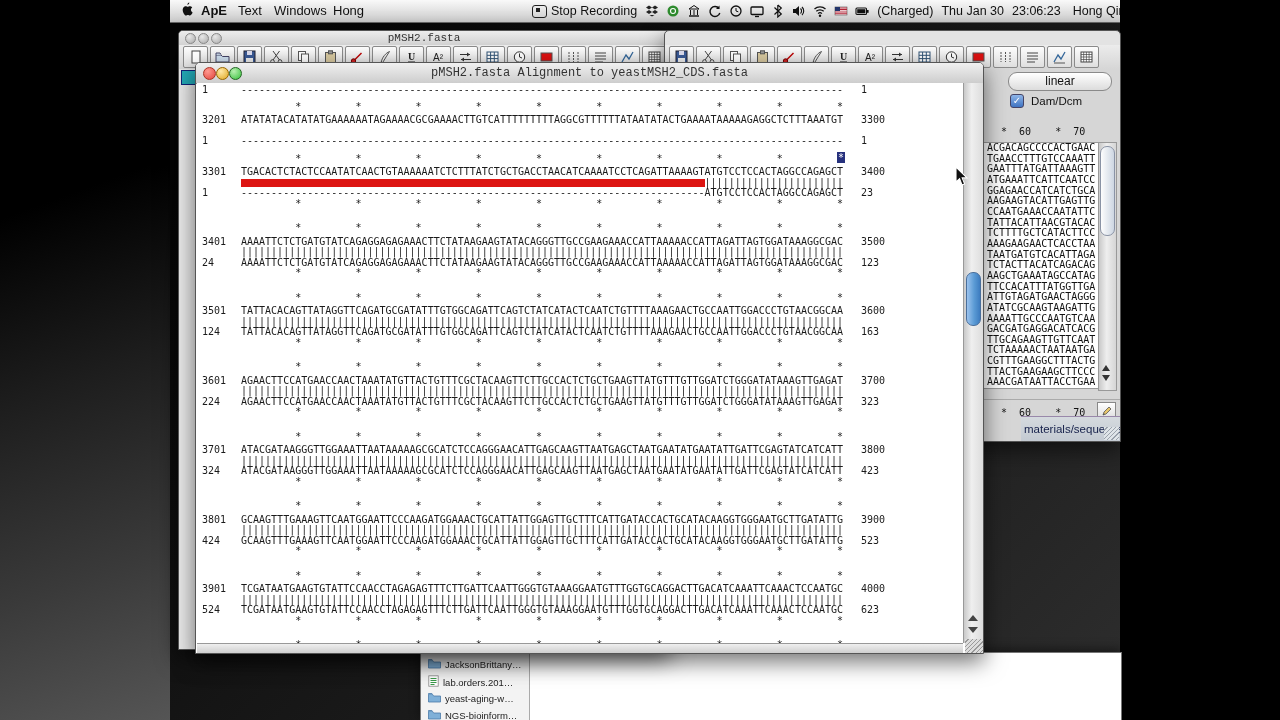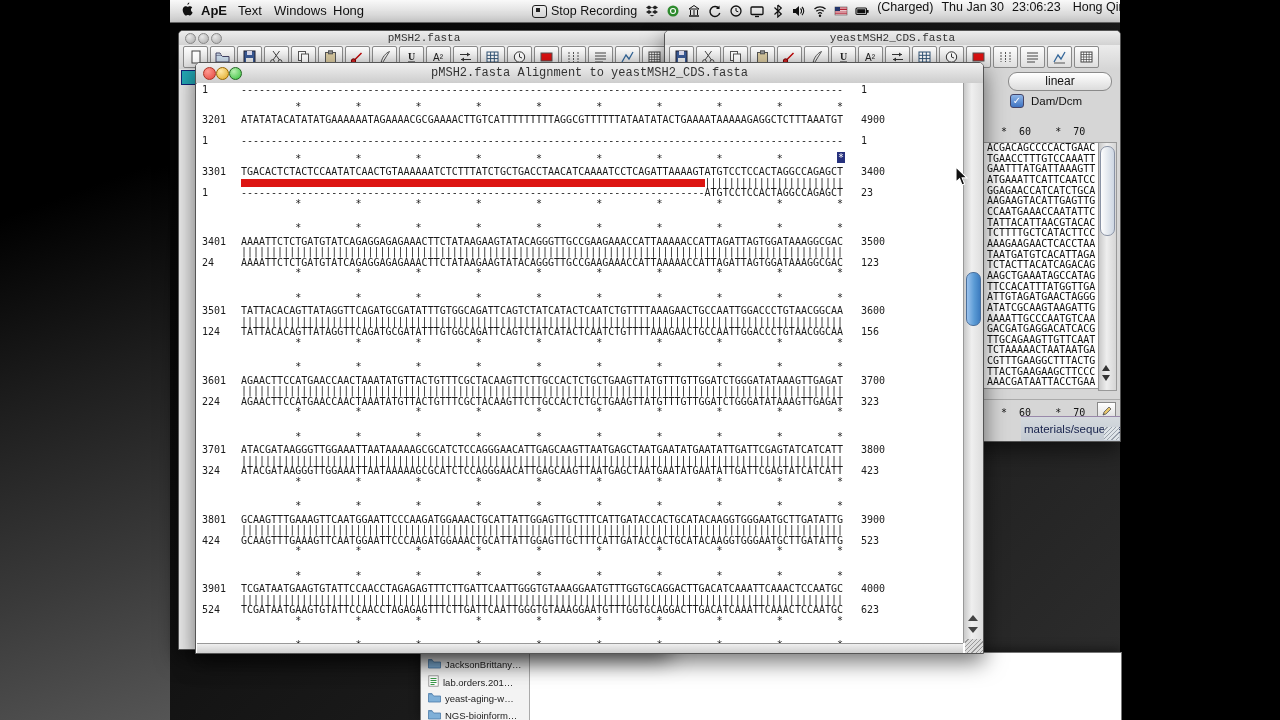--- a/index.html
+++ b/index.html
@@ -10,21 +10,21 @@
   #rightvoid{position:absolute;left:1120px;top:0;width:160px;height:720px;background:#000;}
   #screen{position:absolute;left:170px;top:0;width:950px;height:720px;
       background:linear-gradient(135deg,#050505 10%,#151515 45%,#242424 80%,#2e2e2e 100%);}
 
   
   #menubar{position:absolute;left:0;top:0;width:950px;height:22px;
       background:linear-gradient(#f9f9f9,#d9d9d9 70%,#c9c9c9);border-bottom:1px solid #666;
       font-size:13px;color:#111;padding-left:48px;}
   .mitem{position:absolute;top:3px;cursor:default;}
   #menubar .appname{font-weight:bold;}
-  #mright{position:absolute;left:362px;top:0;height:22px;display:flex;gap:8px;}
+  #mright{position:absolute;left:362px;top:0;height:22px;display:flex;align-items:center;gap:8px;}
   .micon{display:flex;align-items:center;}
   #stopgrp{display:flex;align-items:center;gap:4px;font-size:12px;}
   #stopicon{width:13px;height:11px;border:1.5px solid #222;border-radius:3px;position:relative;}
   #stopicon::after{content:"";position:absolute;left:3px;top:2px;width:4px;height:4px;background:#222;}
   .mtext{font-size:12.5px;white-space:nowrap;}
 
   
   .window{position:absolute;border:1px solid #555;border-radius:5px 5px 0 0;
       box-shadow:0 8px 22px rgba(0,0,0,.55);background:#e3e3e3;}
   .titlebar{position:absolute;left:0;top:0;right:0;height:14px;border-radius:4px 4px 0 0;
@@ -349,23 +349,20 @@
               <path d="M2,4.5 h11 M2,7 h11 M2,9.5 h11 M4.7,2 v10 M7.4,2 v10 M10.1,2 v10" stroke="#444" stroke-width="0.7"></path>
             </svg>
           </div>
         </div>
       <div class="body">
         <div id="tealsq"></div>
       </div>
     </div>
 
     <div id="ywin" class="window">
-      <div class="titlebar">
-        <span>yeastMSH2_CDS.fasta</span>
-      </div>
       <div class="toolbar" id="ytoolbar">
           <div class="tbtn">
             <svg width="15" height="14" viewBox="0 0 15 14">
               <rect x="2" y="1" width="11" height="12" fill="#3a5a96" stroke="#223"></rect>
               <rect x="5" y="1" width="5" height="4" fill="#dde"></rect>
               <rect x="4" y="8" width="7" height="5" fill="#eee"></rect>
             </svg>
           </div>
           <div class="tbtn">
             <svg width="15" height="14" viewBox="0 0 15 14">
@@ -497,37 +494,37 @@
     <div id="alignwin" class="window">
       <div class="titlebar tall">
         <span class="tl big red" style="left:7px;"></span>
         <span class="tl big yel" style="left:20px;"></span>
         <span class="tl big grn" style="left:33px;"></span>
         <span>pMSH2.fasta Alignment to yeastMSH2_CDS.fasta</span>
       </div>
       <div id="aligncontent">
           <div class="arow" style="margin-top: 2px;"><span class="lnum">1</span><span class="stxt">----------------------------------------------------------------------------------------------------</span><span class="rnum">1</span></div>
           <div class="arow" style="margin-top: 6px;"><span class="stxt">         *         *         *         *         *         *         *         *         *         *</span></div>
-          <div class="arow" style="margin-top: 3px;"><span class="lnum">3201</span><span class="stxt">ATATATACATATATGAAAAAATAGAAAACGCGAAAACTTGTCATTTTTTTTTAGGCGTTTTTTATAATATACTGAAAATAAAAAGAGGCTCTTTAAATGT</span><span class="rnum">4900</span></div>
+          <div class="arow" style="margin-top: 3px;"><span class="lnum">3201</span><span class="stxt">ATATATACATATATGAAAAAATAGAAAACGCGAAAACTTGTCATTTTTTTTTAGGCGTTTTTTATAATATACTGAAAATAAAAAGAGGCTCTTTAAATGT</span><span class="rnum">3300</span></div>
           <div class="arow"><span class="stxt"></span></div>
           <div class="arow"><span class="lnum">1</span><span class="stxt">----------------------------------------------------------------------------------------------------</span><span class="rnum">1</span></div>
           <div class="arow" style="margin-top: 7px;"><span class="stxt">         *         *         *         *         *         *         *         *         *         </span><span class="hlstar" style="background: rgb(38, 49, 125);">*</span></div>
           <div class="arow" style="margin-top: 3px;"><span class="lnum">3301</span><span class="stxt">TGACACTCTACTCCAATATCAACTGTAAAAAATCTCTTTATCTGCTGACCTAACATCAAAATCCTCAGATTAAAAGTATGTCCTCCACTAGGCCAGAGCT</span><span class="rnum">3400</span></div>
           <div class="arow"><span class="redbar" style="background: rgb(221, 21, 18);"></span><span class="pipes-off">|||||||||||||||||||||||</span></div>
           <div class="arow"><span class="lnum">1</span><span class="stxt">-----------------------------------------------------------------------------ATGTCCTCCACTAGGCCAGAGCT</span><span class="rnum">23</span></div>
           <div class="arow"><span class="stxt">         *         *         *         *         *         *         *         *         *         *</span></div>
           <div class="arow" style="margin-top: 14px;"><span class="stxt">         *         *         *         *         *         *         *         *         *         *</span></div>
           <div class="arow" style="margin-top: 3px; padding-left: 44px;"><span class="lnum">3401</span><span class="stxt">AAAATTCTCTGATGTATCAGAGGAGAGAAACTTCTATAAGAAGTATACAGGGTTGCCGAAGAAACCATTAAAAACCATTAGATTAGTGGATAAAGGCGAC</span><span class="rnum">3500</span></div>
           <div class="arow"><span class="stxt">||||||||||||||||||||||||||||||||||||||||||||||||||||||||||||||||||||||||||||||||||||||||||||||||||||</span></div>
           <div class="arow"><span class="lnum">24</span><span class="stxt">AAAATTCTCTGATGTATCAGAGGAGAGAAACTTCTATAAGAAGTATACAGGGTTGCCGAAGAAACCATTAAAAACCATTAGATTAGTGGATAAAGGCGAC</span><span class="rnum">123</span></div>
           <div class="arow"><span class="stxt">         *         *         *         *         *         *         *         *         *         *</span></div>
           <div class="arow" style="margin-top: 14px;"><span class="stxt">         *         *         *         *         *         *         *         *         *         *</span></div>
           <div class="arow" style="margin-top: 3px;"><span class="lnum">3501</span><span class="stxt">TATTACACAGTTATAGGTTCAGATGCGATATTTGTGGCAGATTCAGTCTATCATACTCAATCTGTTTTAAAGAACTGCCAATTGGACCCTGTAACGGCAA</span><span class="rnum">3600</span></div>
           <div class="arow"><span class="stxt">||||||||||||||||||||||||||||||||||||||||||||||||||||||||||||||||||||||||||||||||||||||||||||||||||||</span></div>
-          <div class="arow"><span class="lnum">124</span><span class="stxt">TATTACACAGTTATAGGTTCAGATGCGATATTTGTGGCAGATTCAGTCTATCATACTCAATCTGTTTTAAAGAACTGCCAATTGGACCCTGTAACGGCAA</span><span class="rnum">156</span></div>
+          <div class="arow"><span class="lnum">124</span><span class="stxt">TATTACACAGTTATAGGTTCAGATGCGATATTTGTGGCAGATTCAGTCTATCATACTCAATCTGTTTTAAAGAACTGCCAATTGGACCCTGTAACGGCAA</span><span class="rnum">163</span></div>
           <div class="arow"><span class="stxt">         *         *         *         *         *         *         *         *         *         *</span></div>
           <div class="arow" style="margin-top: 14px;"><span class="stxt">         *         *         *         *         *         *         *         *         *         *</span></div>
           <div class="arow" style="margin-top: 3px;"><span class="lnum">3601</span><span class="stxt">AGAACTTCCATGAACCAACTAAATATGTTACTGTTTCGCTACAAGTTCTTGCCACTCTGCTGAAGTTATGTTTGTTGGATCTGGGATATAAAGTTGAGAT</span><span class="rnum">3700</span></div>
           <div class="arow"><span class="stxt">||||||||||||||||||||||||||||||||||||||||||||||||||||||||||||||||||||||||||||||||||||||||||||||||||||</span></div>
           <div class="arow"><span class="lnum">224</span><span class="stxt">AGAACTTCCATGAACCAACTAAATATGTTACTGTTTCGCTACAAGTTCTTGCCACTCTGCTGAAGTTATGTTTGTTGGATCTGGGATATAAAGTTGAGAT</span><span class="rnum">323</span></div>
           <div class="arow"><span class="stxt">         *         *         *         *         *         *         *         *         *         *</span></div>
           <div class="arow" style="margin-top: 14px;"><span class="stxt">         *         *         *         *         *         *         *         *         *         *</span></div>
           <div class="arow" style="margin-top: 3px;"><span class="lnum">3701</span><span class="stxt">ATACGATAAGGGTTGGAAATTAATAAAAAGCGCATCTCCAGGGAACATTGAGCAAGTTAATGAGCTAATGAATATGAATATTGATTCGAGTATCATCATT</span><span class="rnum">3800</span></div>
           <div class="arow"><span class="stxt">||||||||||||||||||||||||||||||||||||||||||||||||||||||||||||||||||||||||||||||||||||||||||||||||||||</span></div>
           <div class="arow"><span class="lnum">324</span><span class="stxt">ATACGATAAGGGTTGGAAATTAATAAAAAGCGCATCTCCAGGGAACATTGAGCAAGTTAATGAGCTAATGAATATGAATATTGATTCGAGTATCATCATT</span><span class="rnum">423</span></div>

